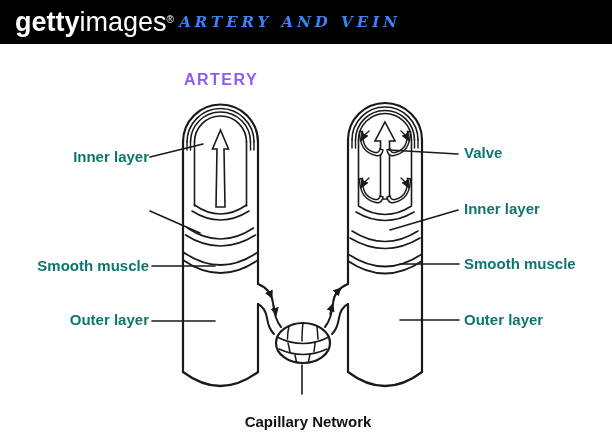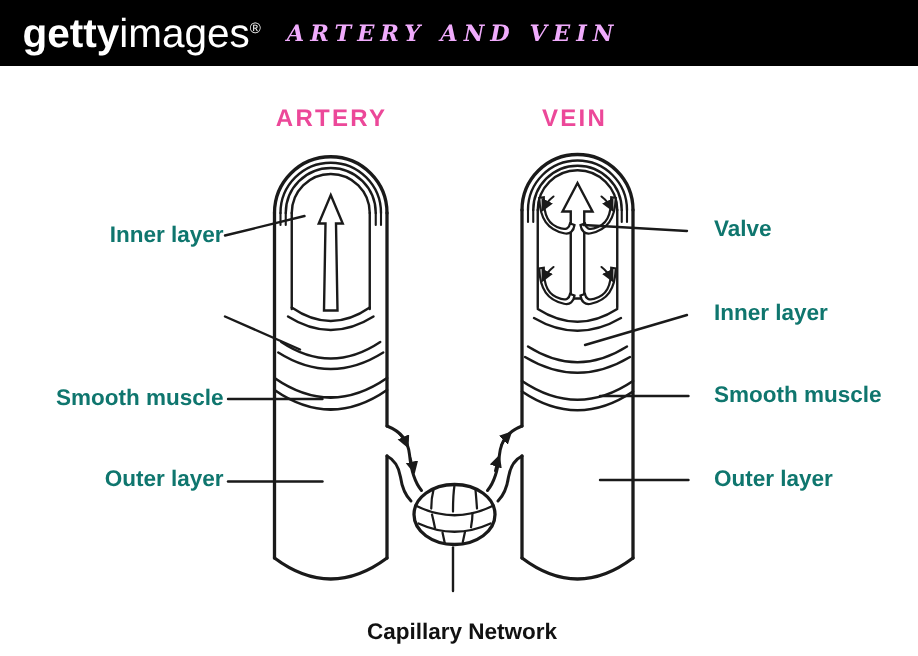--- a/index.html
+++ b/index.html
@@ -12,34 +12,34 @@
     position:absolute;left:0;top:0;width:612px;height:44px;background:#000000;
   }
   .logo{
     position:absolute;left:15px;top:6px;color:#ffffff;font-size:27px;line-height:32px;
     font-family:"Liberation Sans",sans-serif;letter-spacing:0;
   }
   .logo .b{font-weight:bold;}
   .logo .reg{font-size:10px;vertical-align:top;position:relative;top:-2px;}
   .header-title{
     position:absolute;left:0;top:13px;width:580px;text-align:center;
-    color:#f0abfc;font-family:"DejaVu Serif","Liberation Serif",serif;
-    font-style:italic;font-weight:bold;font-size:15px;letter-spacing:4px;padding-left:12px;
+    color:#3b82f6;font-family:"DejaVu Serif","Liberation Serif",serif;
+    font-style:italic;font-weight:bold;font-size:15px;letter-spacing:4px;
   }
   
   svg.art{position:absolute;left:0;top:0;}
   
   .lbl{
     position:absolute;color:#0f766e;font-size:15px;line-height:18px;
     font-weight:bold;white-space:nowrap;
   }
   .lbl.left{left:0;width:149px;text-align:right;}
-  .lbl.right{left:464px;text-align:right;margin-left:12px;}
+  .lbl.right{left:464px;text-align:right;}
   .vessel-title{
-    position:absolute;top:71px;width:120px;text-align:center;color:#ec4899;
+    position:absolute;top:71px;width:120px;text-align:center;color:#8b5cf6;
     font-size:16px;font-weight:bold;letter-spacing:1.5px;white-space:nowrap;
   }
   .cap-label{
     position:absolute;left:208px;top:397px;width:200px;text-align:center;
     color:#111111;font-size:15px;font-weight:bold;white-space:nowrap;margin-top:16px;
   }
 </style>
 </head>
 <body>
 
@@ -163,21 +163,20 @@
       <path d="M152,266 L215,266"></path>
       <path d="M152,321 L215,321"></path>
       <path d="M389,150 L458,154"></path>
       <path d="M390,230 L458,210"></path>
       <path d="M400,264 L459,264"></path>
       <path d="M400,320 L459,320"></path>
     </g>
   </svg>
 
   <div class="vessel-title" style="left:161px;">ARTERY</div>
-  <div class="vessel-title" style="left:323px;">VEIN</div>
 
   <div class="lbl left" style="top:148px;">Inner layer</div>
   <div class="lbl left" style="top:257px;">Smooth muscle</div>
   <div class="lbl left" style="top:311px;">Outer layer</div>
 
   <div class="lbl right" style="top:144px;">Valve</div>
   <div class="lbl right" style="top:200px;">Inner layer</div>
   <div class="lbl right" style="top:255px;">Smooth muscle</div>
   <div class="lbl right" style="top:311px;">Outer layer</div>
 

